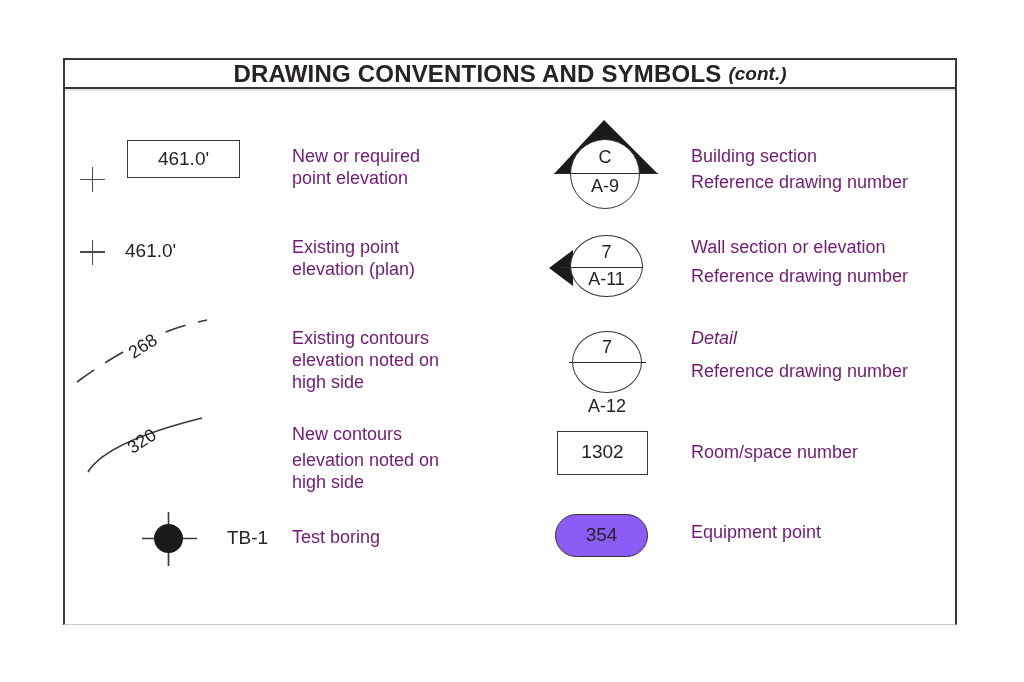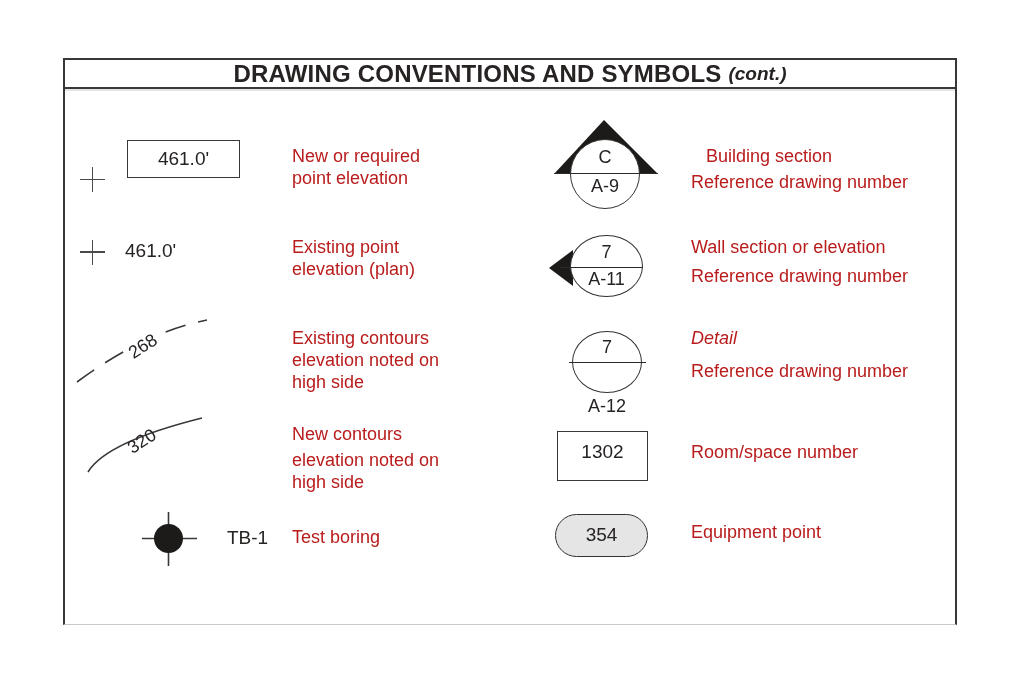--- a/index.html
+++ b/index.html
@@ -22,38 +22,38 @@
   .title-cont { font-weight:bold; font-style:italic; font-size:19px; margin-left:7px; }
   .stroke-h { position:absolute; height:1.6px; background:#4a4a4a; }
   .stroke-v { position:absolute; width:1.6px; background:#4a4a4a; }
 
   .value-box {
     position:absolute; border:1.6px solid #3a3836; background:#fff;
     text-align:center; font-size:19px;
   }
   .value-text { position:absolute; font-size:19px; white-space:nowrap; }
 
-  .desc-line { position:absolute; font-size:18px; white-space:nowrap; color:#b91c1c; }
+  .desc-line { position:absolute; font-size:18px; white-space:nowrap; color:#701a75; }
 
   .contour-label {
     position:absolute; font-size:18px; white-space:nowrap;
     transform:rotate(-33deg); transform-origin:50% 50%;
   }
   .contour-label.masked { background:#fff; padding:0 4px; }
 
   .marker-circle {
     position:absolute; border:1.6px solid #343230; border-radius:50%;
     background:#fff;
   }
   .marker-divider { position:absolute; height:1.6px; background:#2c2a28; }
   .marker-text { position:absolute; text-align:center; font-size:18px; white-space:nowrap; }
 
   .stadium {
     position:absolute; border:1.6px solid #343230; border-radius:22px;
-    background:#e5e5e5; text-align:center; font-size:19px;
+    background:#8b5cf6; text-align:center; font-size:19px;
   }
   svg { position:absolute; overflow:visible; }
 </style>
 </head>
 <body>
 
 <div class="page">
 
   <div class="frame"></div>
   <div class="titlebar">
@@ -99,41 +99,41 @@
   <div class="value-text" style="left:211px; top:527px;margin-left:16px;">TB-1</div>
   <div class="desc-line" style="left:292px; top:527px;">Test boring</div>
 
   <svg style="left:552px; top:116px;" width="108" height="60">
     <polygon points="52,4 2,58 106,58" fill="#1d1b1a"></polygon>
   </svg>
   <div class="marker-circle" style="left:570px; top:139px; width:70px; height:70px;"></div>
   <div class="marker-divider" style="left:554px; top:172.5px; width:104px;"></div>
   <div class="marker-text" style="left:570px; top:147px; width:70px;">C</div>
   <div class="marker-text" style="left:570px; top:176px; width:70px;">A-9</div>
-  <div class="desc-line" style="left:691px; top:146px;margin-left:15px;">Building section</div>
+  <div class="desc-line" style="left:691px; top:146px;">Building section</div>
   <div class="desc-line" style="left:691px; top:172px;">Reference drawing number</div>
 
   <svg style="left:549px; top:250px;" width="25" height="37">
     <polygon points="0,18 24,0 24,36" fill="#1d1b1a"></polygon>
   </svg>
   <div class="marker-circle" style="left:570px; top:235px; width:73px; height:62px;"></div>
   <div class="marker-divider" style="left:560px; top:266.5px; width:83px;"></div>
   <div class="marker-text" style="left:570px; top:242px; width:73px;">7</div>
   <div class="marker-text" style="left:570px; top:269px; width:73px;">A-11</div>
   <div class="desc-line" style="left:691px; top:237px;">Wall section or elevation</div>
   <div class="desc-line" style="left:691px; top:266px;">Reference drawing number</div>
 
   <div class="marker-circle" style="left:572px; top:331px; width:70px; height:62px;"></div>
   <div class="marker-divider" style="left:569px; top:361.5px; width:77px;"></div>
   <div class="marker-text" style="left:572px; top:337px; width:70px;">7</div>
   <div class="marker-text" style="left:572px; top:364px; width:70px;margin-top:32px;">A-12</div>
   <div class="desc-line" style="left:691px; top:328px;font-style:italic;">Detail</div>
   <div class="desc-line" style="left:691px; top:361px;">Reference drawing number</div>
 
-  <div class="value-box" style="left:557px; top:431px; width:91px; height:50px; line-height:39px;">
+  <div class="value-box" style="left:557px; top:431px; width:91px; height:44px; line-height:39px;">
     <span>1302</span>
   </div>
   <div class="desc-line" style="left:691px; top:442px;">Room/space number</div>
 
   <div class="stadium" style="left:555px; top:514px; width:93px; height:43px; line-height:40px;">
     <span>354</span>
   </div>
   <div class="desc-line" style="left:691px; top:522px;">Equipment point</div>
 
 </div>

